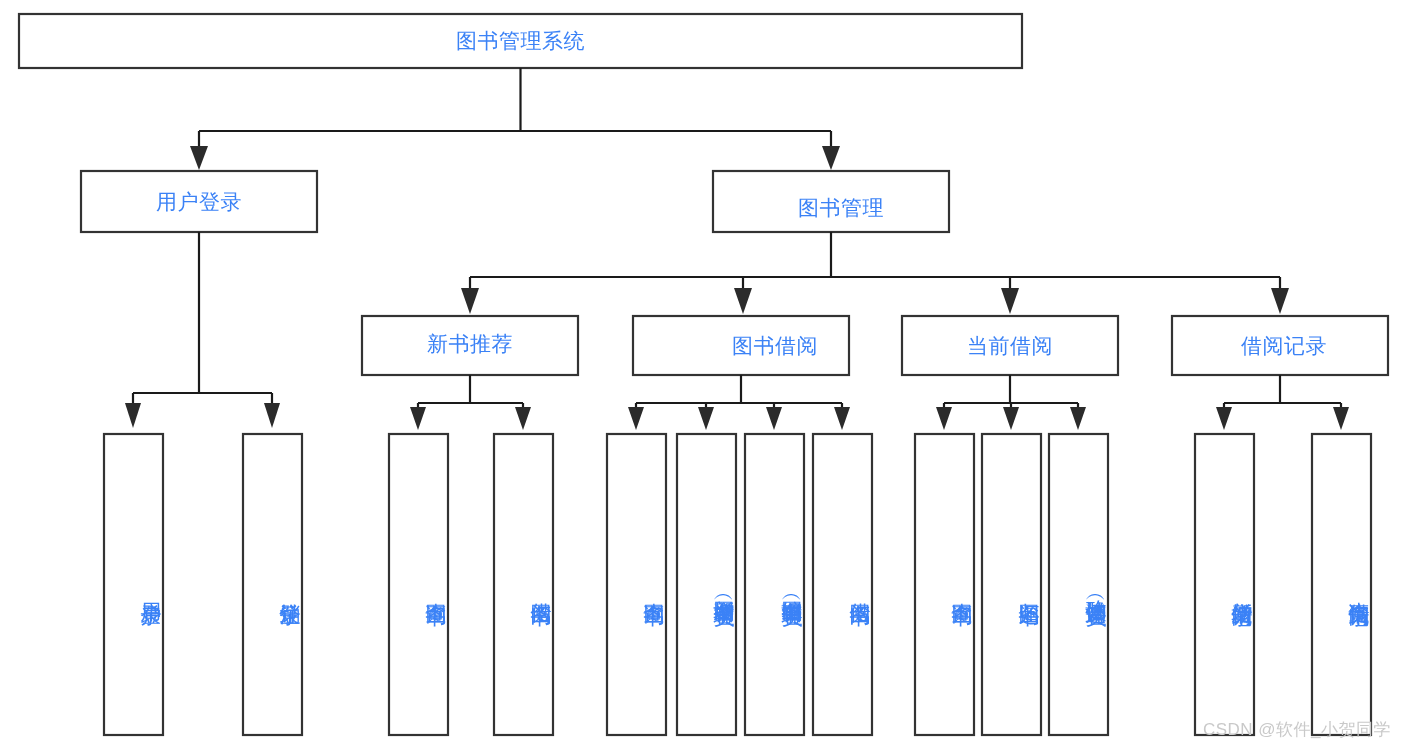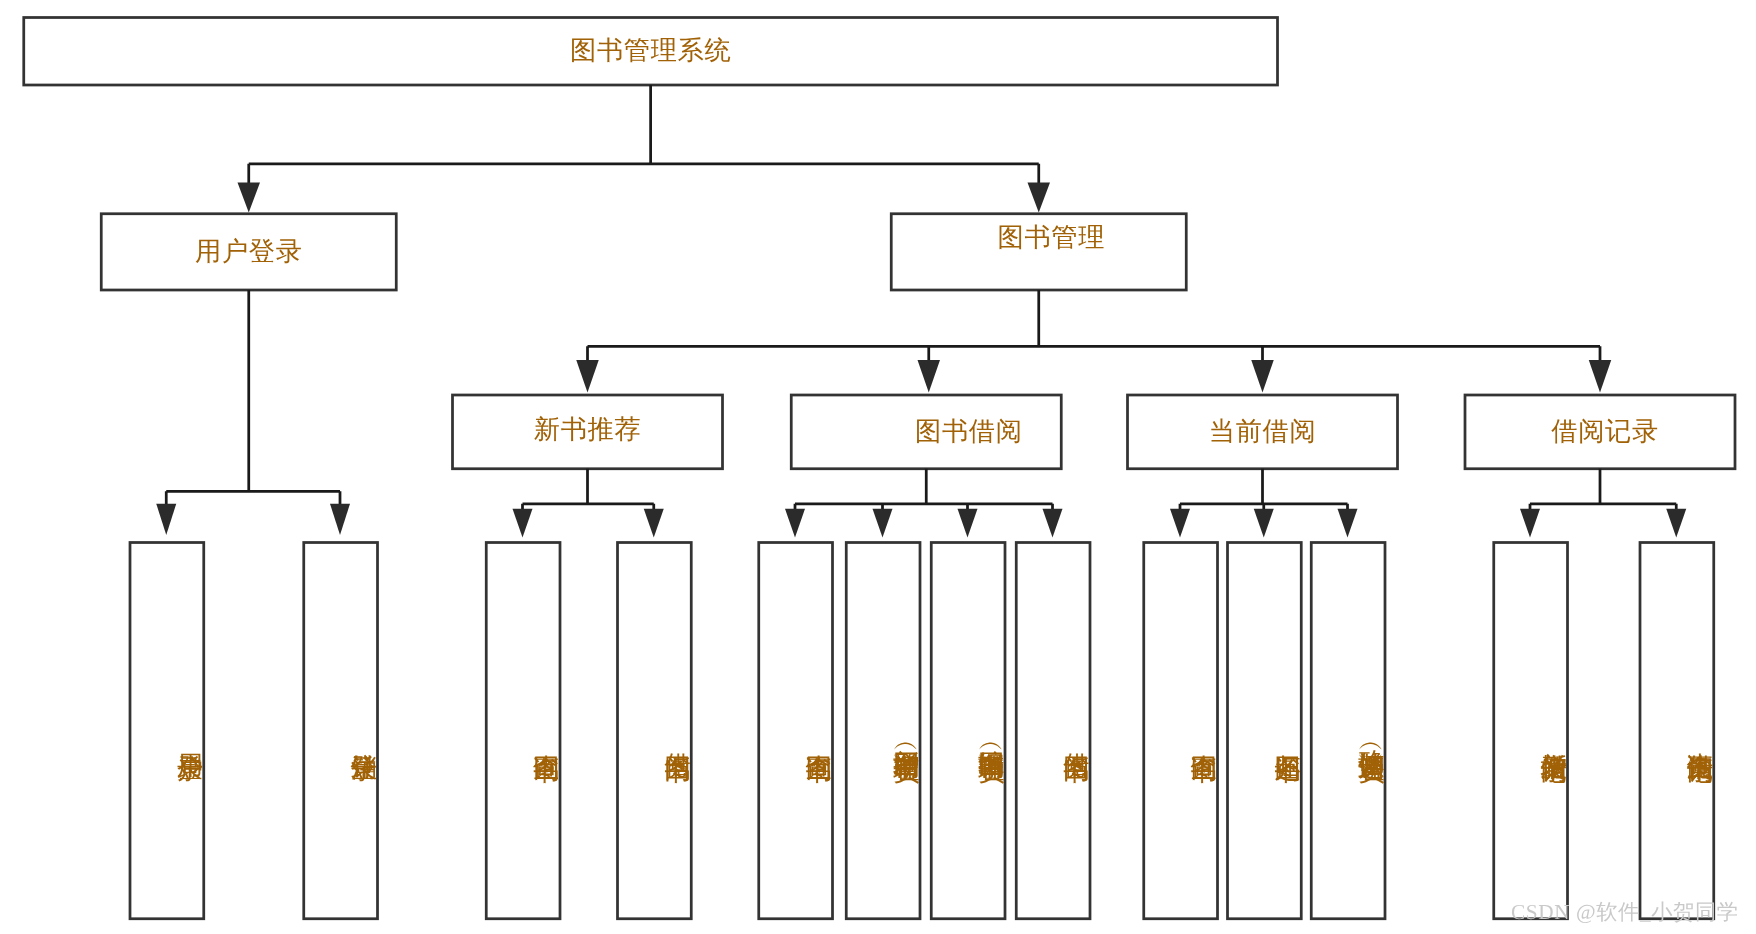--- a/index.html
+++ b/index.html
@@ -38,21 +38,21 @@
   .arrow-head {
     fill: #2b2b2b;
     stroke: none;
   }
   .node-label {
     position: absolute;
     display: flex;
     align-items: center;
     justify-content: center;
     text-align: center;
-    color: #a16207;
+    color: #3b82f6;
     font-family: "Liberation Sans", "DejaVu Sans", sans-serif;
     pointer-events: none;
     box-sizing: border-box;
   }
   .node-label.horizontal {
     font-size: 21px;
     line-height: 1.2;
     letter-spacing: 0.5px;
   }
   .node-label.vertical {
@@ -64,21 +64,21 @@
     align-items: flex-start;
     justify-content: center;
     padding-top: 6px;
   }
   .watermark {
     position: absolute;
     right: 14px;
     bottom: 6px;
     font-size: 17px;
     color: #c9c9c9;
-    font-family: Liberation Serif, serif;
+    font-family: Liberation Sans, sans-serif;
     white-space: nowrap;
     letter-spacing: 0.5px;
   }
 </style>
 </head>
 <body>
 
 <div id="diagram-root">
 
   <svg class="diagram-canvas" viewBox="0 0 1405 747">
@@ -142,21 +142,21 @@
     <rect class="node-rect" x="1049" y="434" width="59" height="301"></rect>
 
     <rect class="node-rect" x="1195" y="434" width="59" height="301"></rect>
     <rect class="node-rect" x="1312" y="434" width="59" height="301"></rect>
 
   </svg>
 
   <div class="node-label horizontal" style="left:19px; top:14px; width:1003px; height:54px;">图书管理系统</div>
 
   <div class="node-label horizontal" style="left:81px; top:171px; width:236px; height:61px;">用户登录</div>
-  <div class="node-label horizontal" style="left:713px; top:160px; width:256px; height:61px;">图书管理</div>
+  <div class="node-label horizontal" style="left:713px; top:177px; width:256px; height:61px;">图书管理</div>
 
   <div class="node-label horizontal" style="left:362px; top:316px; width:216px; height:56px;">新书推荐</div>
   <div class="node-label horizontal" style="left:667px; top:316px; width:216px; height:59px;">图书借阅</div>
   <div class="node-label horizontal" style="left:902px; top:316px; width:216px; height:59px;border-radius:25px;">当前借阅</div>
   <div class="node-label horizontal" style="left:1172px; top:316px; width:224px; height:59px;">借阅记录</div>
 
   <div class="node-label vertical" style="left:104px; top:434px; width:59px; height:301px;">用户登录</div>
   <div class="node-label vertical" style="left:243px; top:434px; width:59px; height:301px;">注销登录</div>
 
   <div class="node-label vertical" style="left:389px; top:434px; width:59px; height:301px;">查询图书</div>

